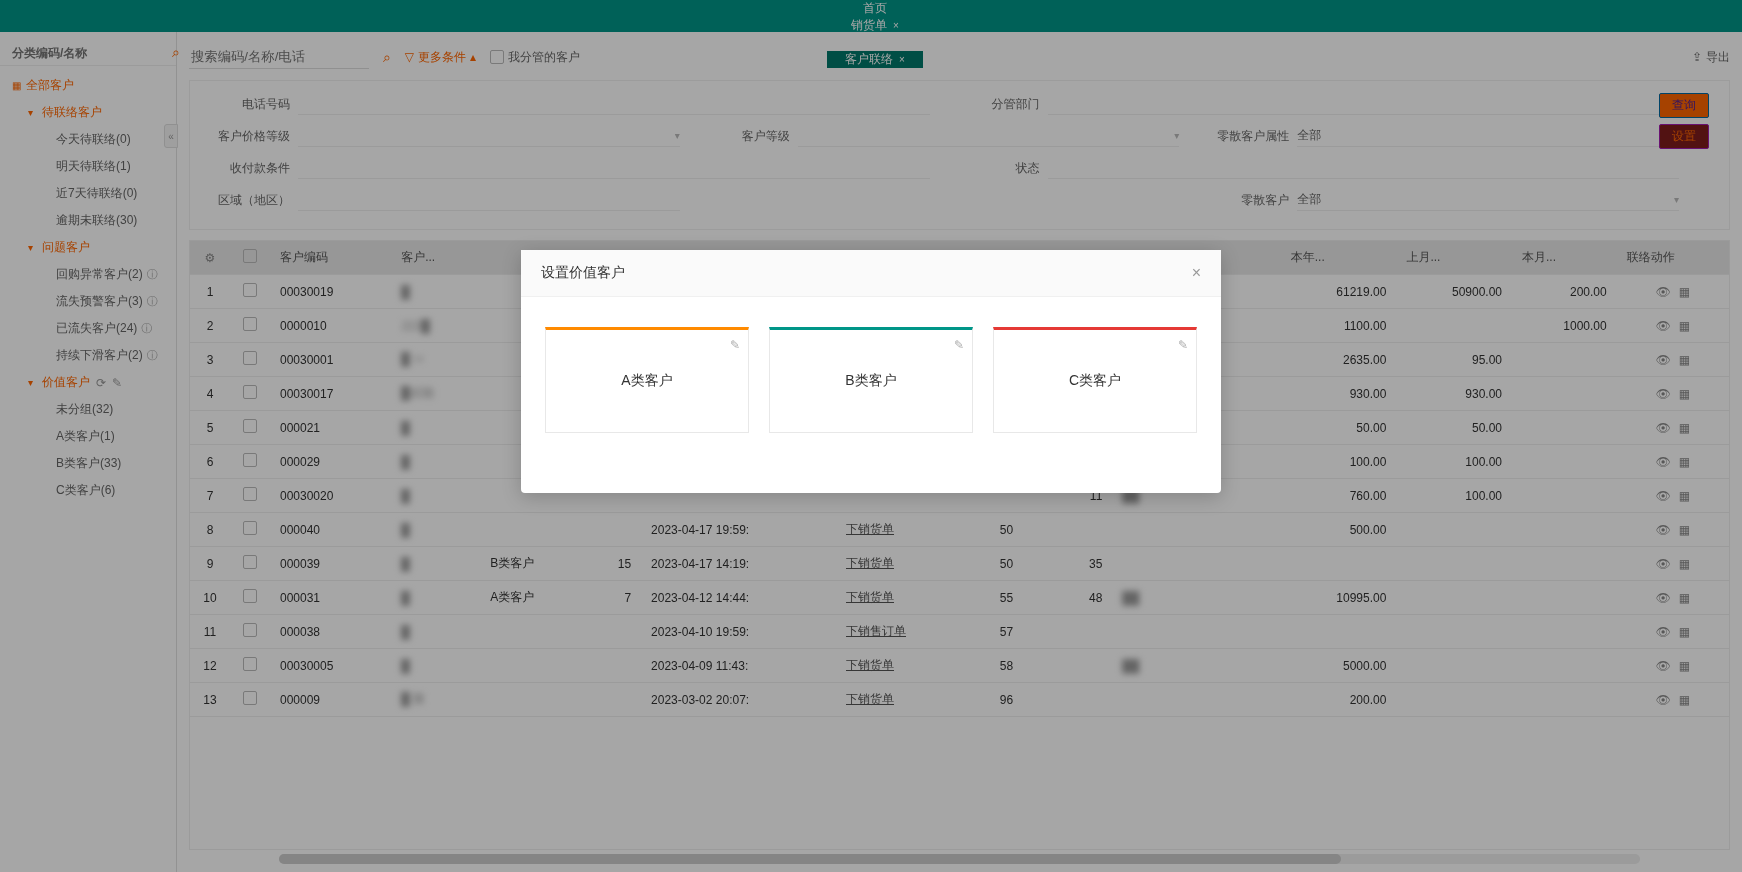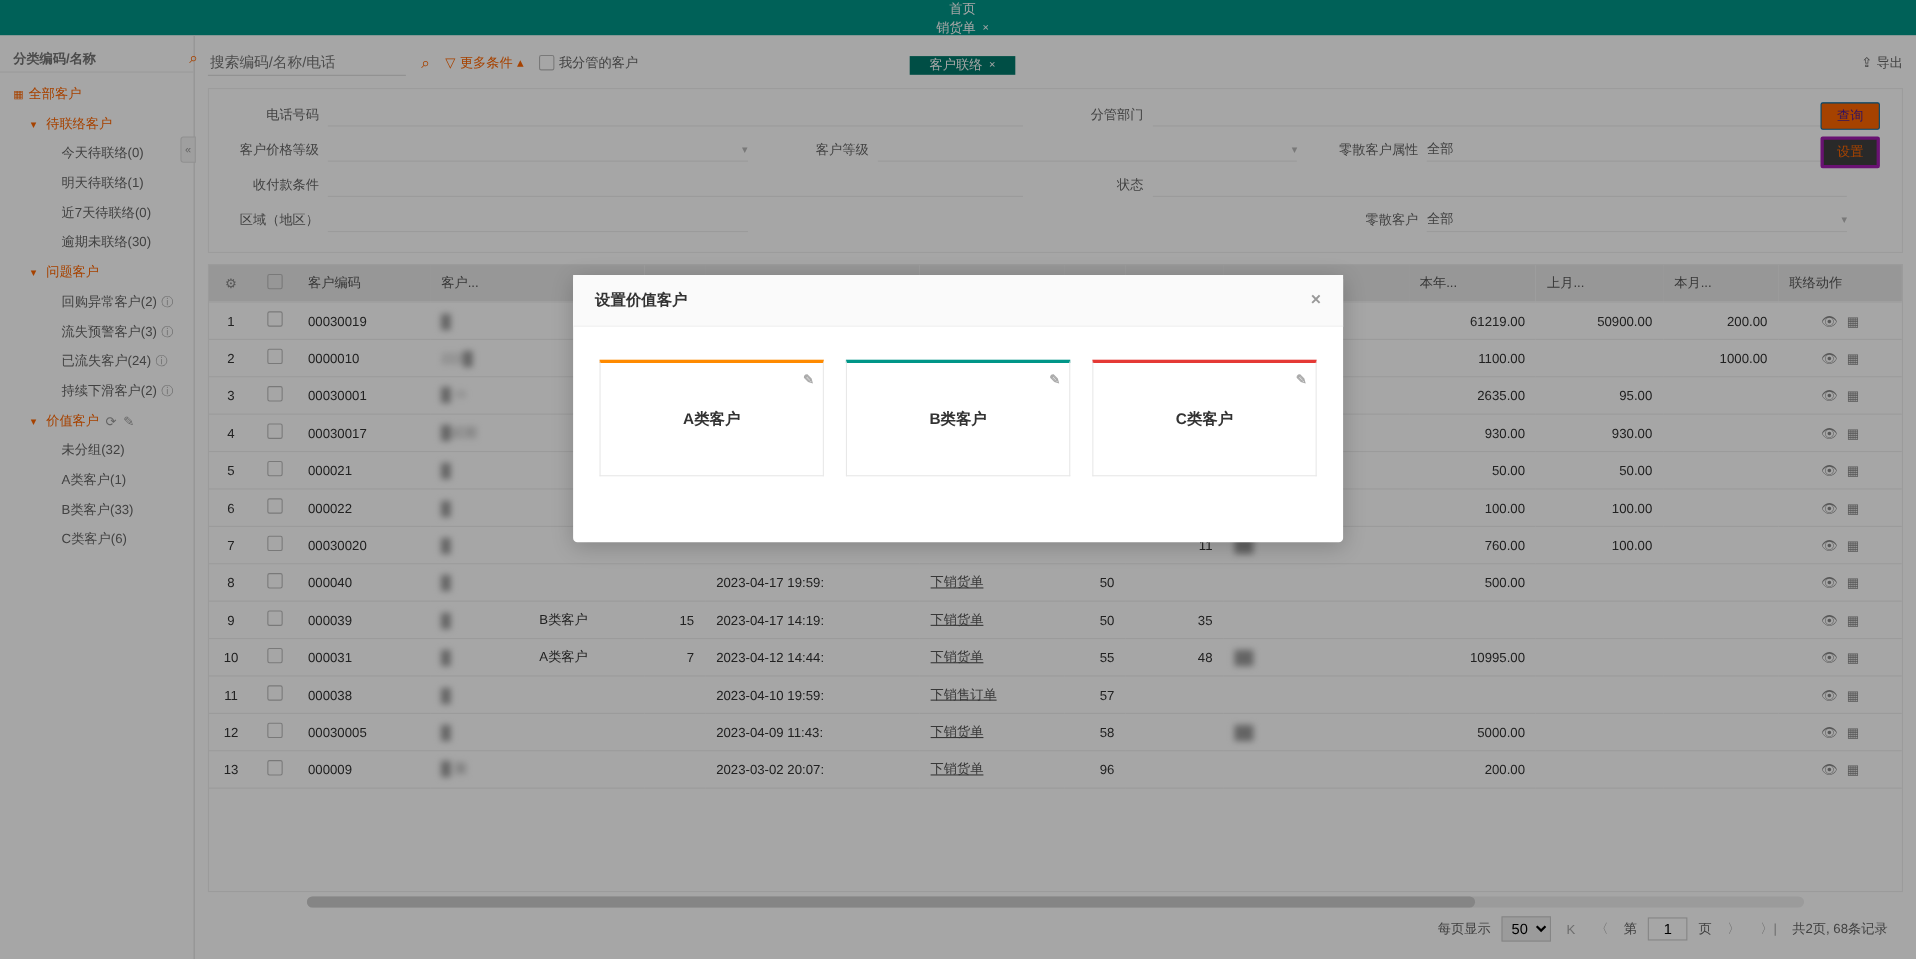--- a/index.html
+++ b/index.html
@@ -41,21 +41,21 @@
 
 .filter-panel { background: #fff; margin-top: 6px; padding: 12px 20px 8px; position: relative; border: 1px solid #f0f0f0; }
 .filter-row { display: flex; margin-bottom: 10px; }
 .filter-cell { flex: 1; display: flex; align-items: center; padding-right: 30px; }
 .filter-cell label { width: 80px; text-align: right; color: #666; margin-right: 8px; }
 .filter-cell .sel { flex: 1; border-bottom: 1px solid #eee; height: 22px; display: flex; align-items: center; justify-content: space-between; color: #666; }
 .filter-cell .caret { color: #bbb; font-size: 10px; }
 .filter-btns { position: absolute; right: 20px; top: 12px; display: flex; flex-direction: column; gap: 6px; }
 .btn { padding: 3px 12px; border-radius: 2px; cursor: pointer; font-size: 12px; text-align: center; }
 .btn-primary { background: #ff6600; color: #4c1d95; border: 1px solid #0369a1; }
-.btn-outline { background: #404040; color: #ff6600; border: 3px solid #a21caf; }
+.btn-outline { background: #7f1d1d; color: #ff6600; border: 1px solid #a21caf; }
 .more-toggle { color: #ff6600; margin-left: 8px; }
 
 
 .table-wrap { flex: 1; margin-top: 10px; overflow: auto; border: 1px solid #eee; position: relative; }
 table { border-collapse: collapse; width: 100%; }
 th, td { padding: 8px 10px; border-bottom: 1px solid #eee; text-align: left; font-size: 12px; white-space: nowrap; }
 th { background: #e8e8e8; color: #555; font-weight: normal; position: sticky; top: 0; }
 td.num { text-align: right; }
 td.center, th.center { text-align: center; }
 .action-icons { color: #888; display: flex; gap: 8px; justify-content: center; }
@@ -69,21 +69,21 @@
 .hscroll { height: 10px; background: #eee; border-radius: 5px; margin: 4px 90px 0 90px; position: relative; }
 .hscroll .thumb { position: absolute; left: 0; width: 78%; height: 10px; background: #ccc; border-radius: 5px; }
 
 
 .pager { display: flex; justify-content: flex-end; align-items: center; gap: 10px; padding: 8px 14px; color: #666; font-size: 12px; }
 .pager select { border: 1px solid #ccc; padding: 2px 4px; }
 .pager input { width: 36px; border: 1px solid #ccc; text-align: center; padding: 2px; }
 .pager .pgbtn { color: #aaa; cursor: pointer; padding: 0 4px; }
 
 
-.overlay { position: absolute; inset: 0; background: rgba(0,0,0,0.35); display: flex; align-items: flex-start; justify-content: center; font-weight: bold; }
+.overlay { position: absolute; inset: 0; background: rgba(0,0,0,0.35); display: flex; align-items: flex-start; justify-content: center; }
 .modal { margin-top: 250px; width: 700px; background: #fff; border-radius: 4px; box-shadow: 0 4px 20px rgba(0,0,0,0.2); }
 .modal-header { padding: 14px 20px; display: flex; justify-content: space-between; align-items: center; border-bottom: 1px solid #f0f0f0; background: #fafafa; }
 .modal-header .title { font-size: 14px; color: #333; }
 .modal-header .close { color: #999; cursor: pointer; font-size: 16px; }
 .modal-body { padding: 30px 24px 60px; display: flex; gap: 20px; }
 .card { flex: 1; border: 1px solid #e8e8e8; border-top: 3px solid; height: 106px; position: relative; display: flex; align-items: center; justify-content: center; font-size: 14px; color: #333; }
 .card .edit { position: absolute; top: 8px; right: 8px; color: #aaa; font-size: 12px; cursor: pointer; }
 .card.a { border-top-color: #ff8a00; }
 .card.b { border-top-color: #009688; }
 .card.c { border-top-color: #e53935; }
@@ -397,21 +397,21 @@
               <td class="center">
                 <div class="action-icons">
                   <span>👁</span>
                   <span>▦</span>
                 </div>
               </td>
             </tr>
             <tr>
               <td class="center">6</td>
               <td class="center"><span class="chkbox"></span></td>
-              <td>000022</td>
+              <td>000029</td>
               <td><span class="blur">█</span></td>
               <td></td>
               <td class="num"></td>
               <td></td>
               <td></td>
               <td class="num"></td>
               <td class="num"></td>
               <td><span class="blur"></span></td>
               <td class="num">100.00</td>
               <td class="num">100.00</td>
@@ -577,32 +577,20 @@
                 </div>
               </td>
             </tr>
           </tbody>
       </table>
     </div>
     <div class="hscroll">
         <div class="thumb"></div>
       </div>
 
-    <div class="pager">
-      <span>每页显示</span>
-      <select><option>50</option></select>
-      <span class="pgbtn">K</span>
-      <span class="pgbtn">〈</span>
-      <span>第</span>
-      <input value="1" style="">
-      <span>页</span>
-      <span class="pgbtn">〉</span>
-      <span class="pgbtn">〉|</span>
-      <span>共2页, 68条记录</span>
-    </div>
   </div>
 </div>
 
 <div class="overlay">
   <div class="modal">
     <div class="modal-header">
       <span class="title">设置价值客户</span>
       <span class="close">×</span>
     </div>
     <div class="modal-body">

